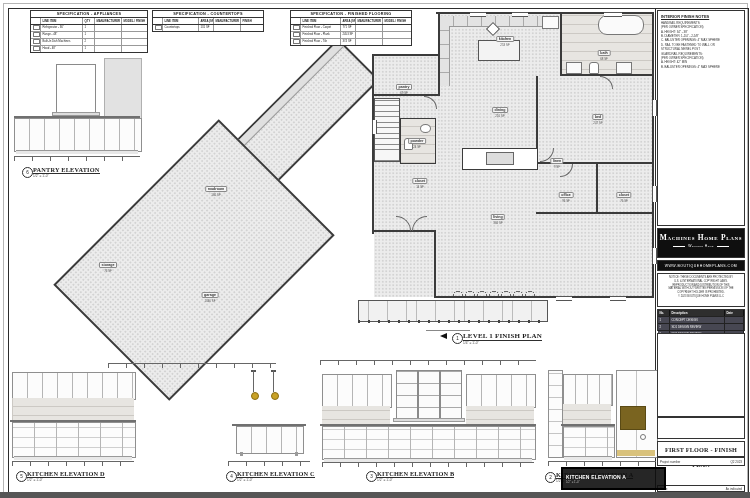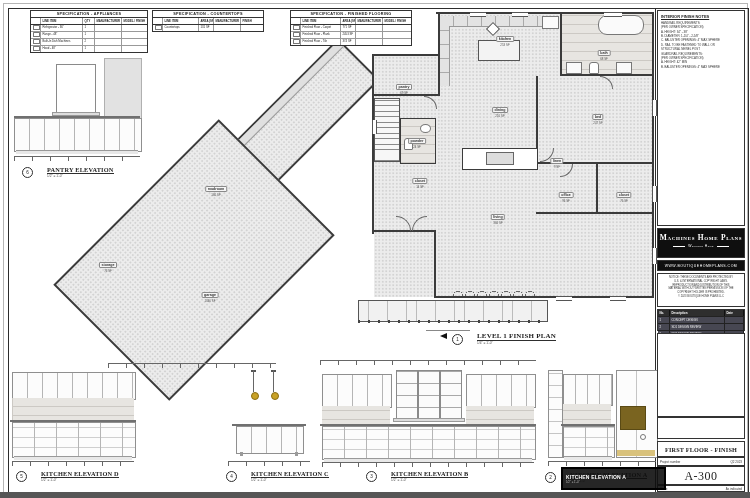--- a/index.html
+++ b/index.html
@@ -28,21 +28,21 @@
   .shelf{background-image:repeating-linear-gradient(0deg,transparent 0 11.3px,#c5c5c5 11.3px 12px)}
   .counterline{position:absolute;height:1.6px;background:#707070}
   .toe{position:absolute;background:#e8e8e8;border-top:0.6px solid #999;height:3px}
   .dim{position:absolute;border-top:0.7px solid #666;height:4px;background-image:repeating-linear-gradient(90deg,#666 0 0.7px,transparent 0.7px 18px)}
   .bigwin{position:absolute;border:0.9px solid #8a8a8a;background-color:#fbfbfb;background-image:repeating-linear-gradient(0deg,transparent 0 11.2px,#a9a9a9 11.2px 11.9px),linear-gradient(90deg,transparent 0 calc(50% - .4px),#a9a9a9 0 calc(50% + .4px),transparent 0)}
   
   .tag{position:absolute;transform:translateX(-50%);text-align:center;line-height:1.15;color:#333;white-space:nowrap;z-index:5}
   .tag .nm{display:inline-block;border:0.5px solid #8a8a8a;background:#f6f6f6;padding:0 1.5px;font-weight:700;font-size:3.6px;border-radius:1px}
   .tag .ar{font-size:2.9px;color:#555;display:block}
   
-  .etitle{position:absolute;display:flex;gap:14px;align-items:flex-end;font-family:"Liberation Serif",serif;z-index:6}
+  .etitle{position:absolute;display:flex;gap:0;align-items:center;font-family:"Liberation Serif",serif;z-index:6}
   .bub{width:9px;height:9px;border:0.8px solid #2e2e2e;border-radius:50%;background:#fff;font-size:4.6px;display:flex;align-items:center;justify-content:center;flex:none;font-family:"Liberation Sans",sans-serif;color:#222}
   .etname{font-size:6.3px;font-weight:700;border-bottom:0.9px solid #2e2e2e;letter-spacing:0.2px;line-height:1.15;color:#1d1d1d}
   .etscale{font-size:3.2px;color:#444;font-family:"Liberation Sans",sans-serif}
   .north-arrow{position:absolute;width:0;height:0;border-top:3.5px solid transparent;border-bottom:3.5px solid transparent;border-right:7px solid #111}
   
   .spec{position:absolute;border:1px solid #333;background:#fff;color:#222;z-index:4}
   .spec .ttl{font-size:3.8px;font-weight:700;text-align:center;border-bottom:0.8px solid #333;padding:1.2px 0;letter-spacing:0.3px}
   .spec .row{display:grid;border-bottom:0.5px solid #999}
   .spec .row:last-child{border-bottom:none}
   .spec .row.hd{font-weight:700;border-bottom:0.8px solid #333}
@@ -425,23 +425,20 @@
     <div class="tb-title">FIRST FLOOR - FINISH PLAN</div>
   </div>
 
   <div class="rc-box" style="top:457px;height:9px">
     <div class="kv">
       <span>Project number</span>
       <span>Q2 2023</span>
     </div>
   </div>
 
-  <div class="rc-box" style="top:466px;height:19px">
-    <div class="sheetnum">A-300</div>
-  </div>
 
   <div class="rc-box" style="top:485px;height:7px">
     <div class="kv">
       <span>Scale</span>
       <span>As indicated</span>
     </div>
   </div>
 </div>
 
 </body></html>

